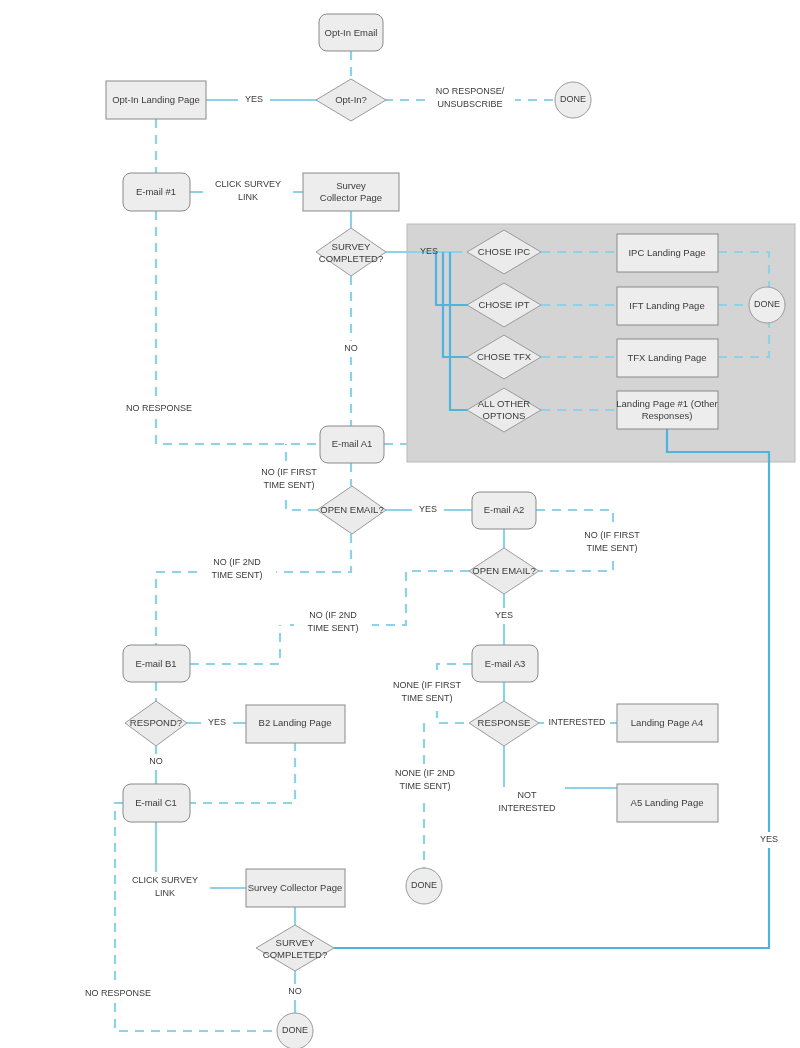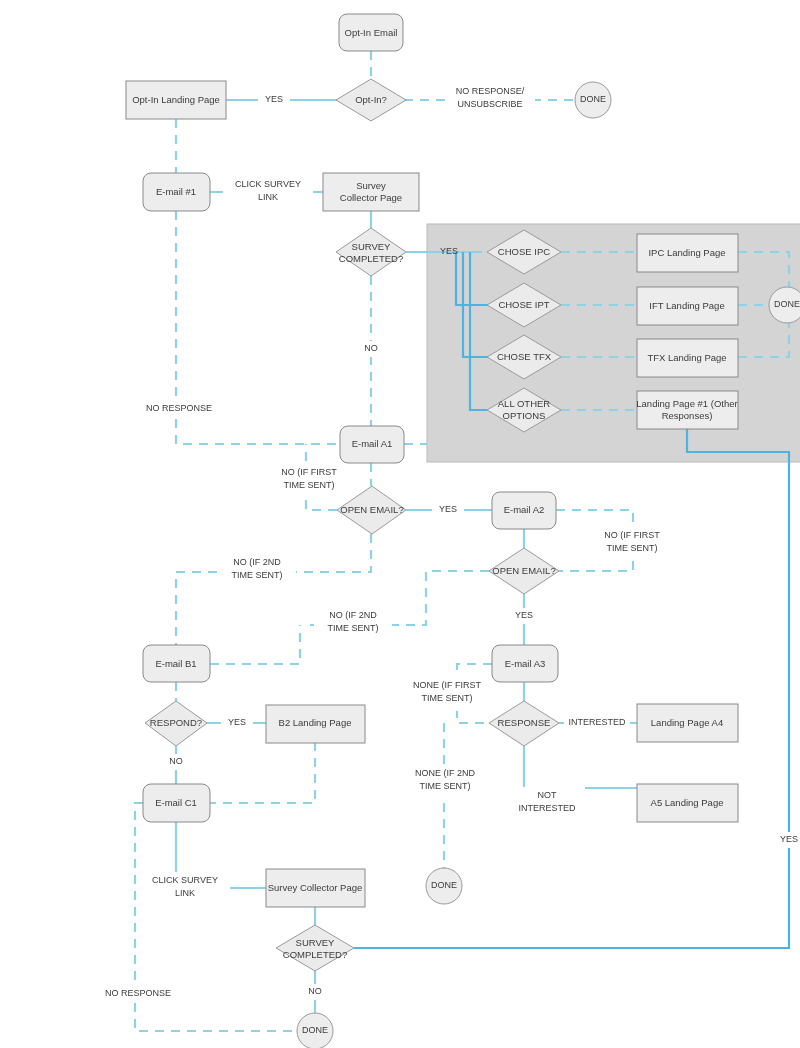--- a/index.html
+++ b/index.html
@@ -11,21 +11,20 @@
   body {
     width: 800px;
     height: 1048px;
     font-family: "Liberation Sans", sans-serif;
     overflow: hidden;
   }
   #diagram {
     position: relative;
     width: 684px;
     height: 1048px;
-    padding-left: 20px;
   }
   svg#flow {
     display: block;
     width: 800px;
     height: 1048px;
   }
   .node-rect {
     fill: #ededed;
     stroke: #898989;
     stroke-width: 1;

